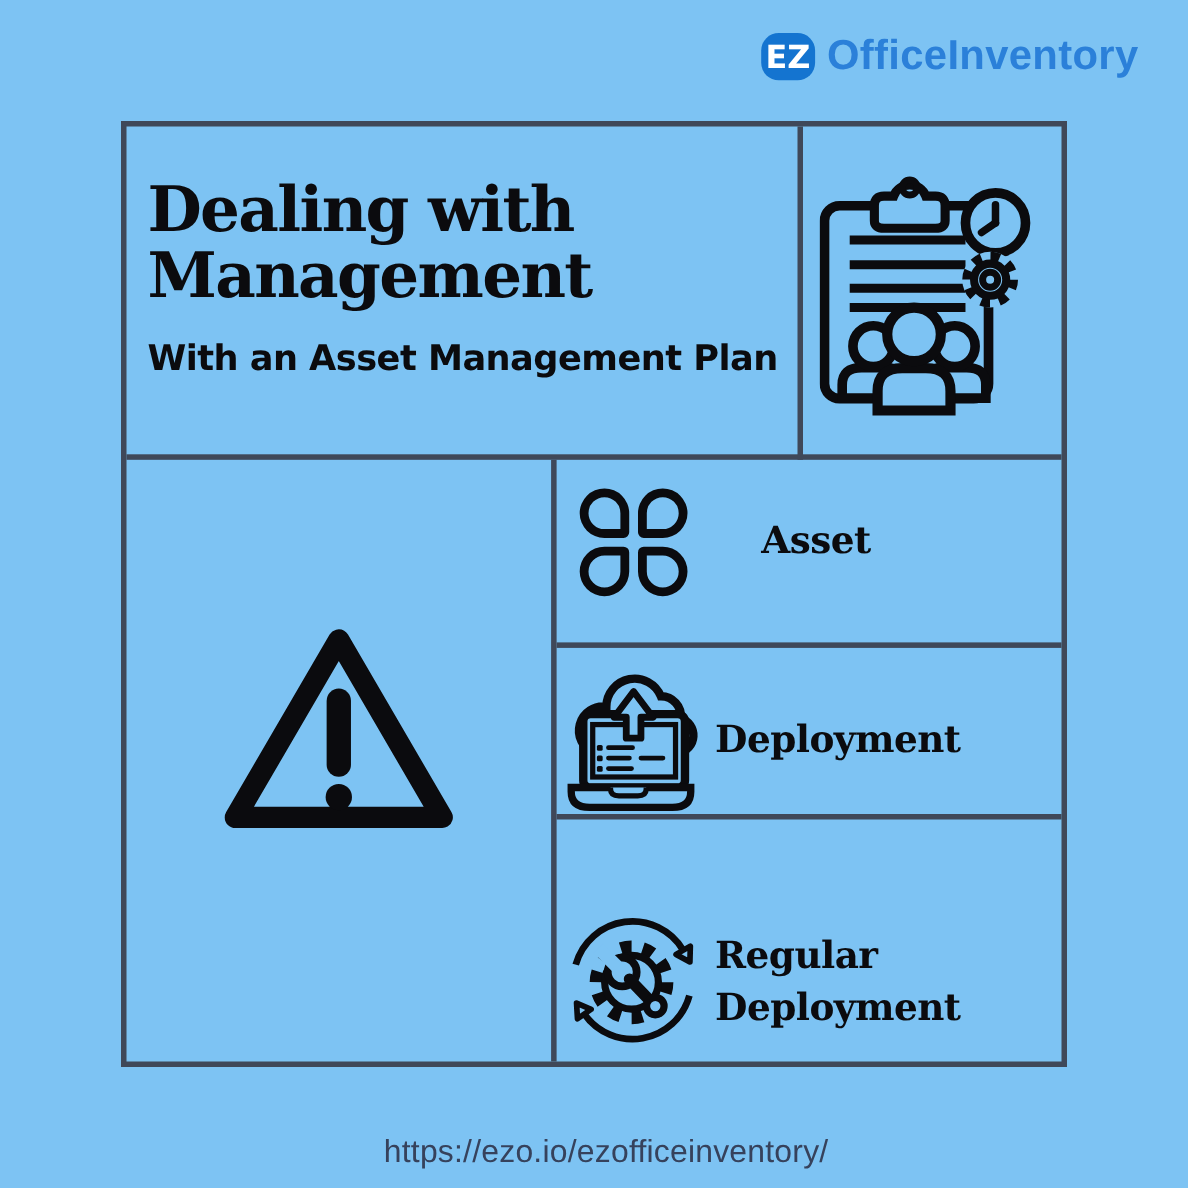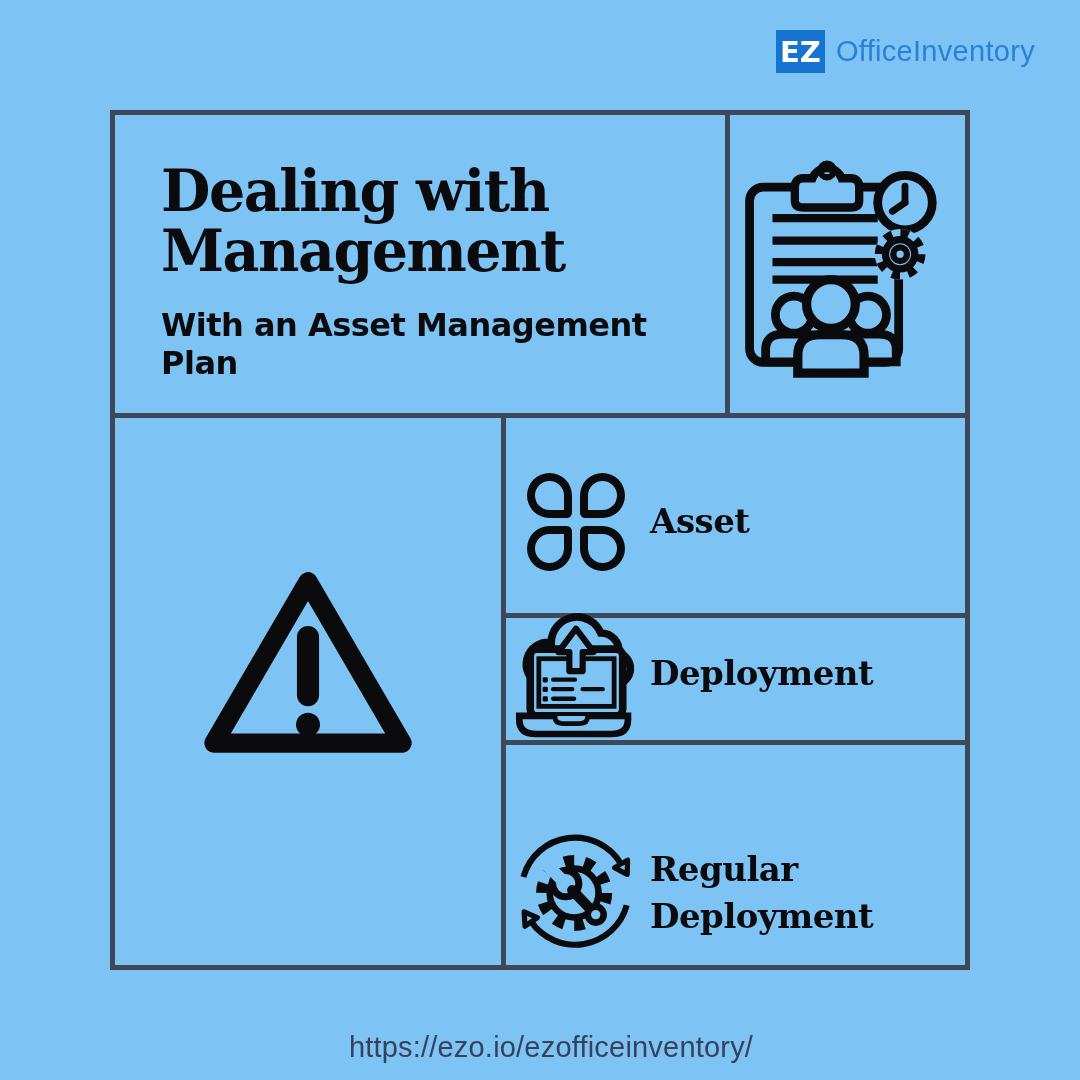--- a/index.html
+++ b/index.html
@@ -10,43 +10,43 @@
     --blue-text:#2b80d9;
     --slate:#36425c;
   }
   *{margin:0;padding:0;box-sizing:border-box;}
   html,body{width:1080px;height:1080px;}
   body{font-family:"Liberation Sans",sans-serif;background:var(--bg);}
   .page{position:relative;width:1080px;height:1080px;background:var(--bg);overflow:hidden;}
 
   
   .logo{position:absolute;top:30px;right:45px;display:flex;align-items:center;gap:11px;}
-  .logo-badge{width:49px;height:43px;background:var(--blue);border-radius:0;color:#fff;
+  .logo-badge{width:49px;height:43px;background:var(--blue);border-radius:16px;color:#fff;
     display:flex;align-items:center;justify-content:center;
     font-family:"DejaVu Sans",sans-serif;font-weight:700;font-size:29px;letter-spacing:0;}
-  .logo-name{font-family:"Liberation Sans",sans-serif;font-weight:400;font-size:29px;color:var(--blue-text);letter-spacing:.3px;}
+  .logo-name{font-family:"Liberation Sans",sans-serif;font-weight:700;font-size:38px;color:var(--blue-text);letter-spacing:.3px;}
 
   
   .board{position:absolute;left:110px;top:110px;width:860px;height:860px;border:5px solid var(--line);}
   .cell{position:absolute;}
   .cell-hero{left:0;top:0;width:615px;height:303px;border-right:5px solid var(--line);border-bottom:5px solid var(--line);
-    padding:46px 0 0 46px;}
+    padding:46px 0 0 19px;}
   .title{font-family:"DejaVu Serif",serif;font-weight:700;font-size:57px;line-height:1.06;
     color:var(--ink);letter-spacing:-1.5px;}
   .subtitle{margin-top:24px;font-family:"DejaVu Sans",sans-serif;font-weight:700;font-size:32px;color:var(--ink);letter-spacing:-.5px;}
 
   .cell-clip{left:615px;top:0;width:235px;height:303px;border-bottom:5px solid var(--line);
     display:flex;align-items:center;justify-content:center;}
 
   .cell-warn{left:0;top:303px;width:391px;height:547px;border-right:5px solid var(--line);
     display:flex;align-items:center;justify-content:center;}
   .cell-warn svg{transform:translateY(-30px);}
 
   .feat{left:391px;width:459px;display:flex;align-items:center;padding-left:8px;}
-  .feat-1{top:315px;height:188px;border-bottom:5px solid var(--line);}
+  .feat-1{top:286px;height:188px;border-bottom:5px solid var(--line);gap:42px;}
   .feat-2{top:491px;height:139px;border-bottom:5px solid var(--line);}
   .feat-3{top:677px;height:202px;}
   .icon-wrap{width:124px;flex:none;display:flex;justify-content:center;align-items:center;}
   .feat-label{margin-left:12px;font-family:"DejaVu Serif",serif;font-weight:700;font-size:34px;
     line-height:1.38;color:var(--ink);letter-spacing:-.5px;}
 
   
   .cat-icon{display:grid;grid-template-columns:45px 45px;grid-auto-rows:45px;gap:8px;}
   .petal{border:8px solid var(--ink);}
   .petal-tl{border-radius:26px 26px 6px 26px;}

